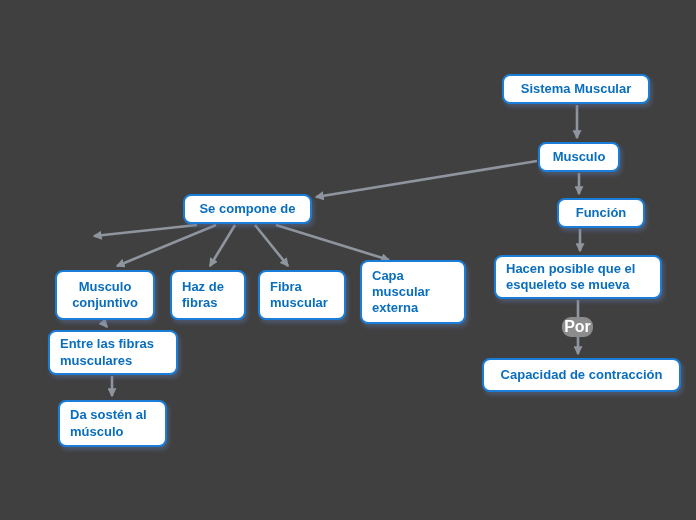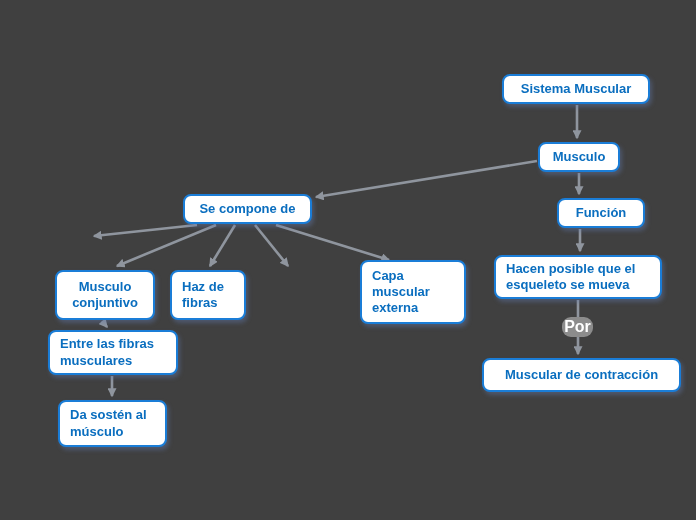--- a/index.html
+++ b/index.html
@@ -98,29 +98,30 @@
   <div class="node center" id="n-sistema">Sistema Muscular</div>
 
   <div class="node center" id="n-musculo">Musculo</div>
 
   <div class="node center" id="n-funcion">Función</div>
 
   <div class="node left" id="n-hacen">Hacen posible que el esqueleto se mueva</div>
 
   <div id="n-por">Por</div>
 
-  <div class="node center" id="n-capacidad">Muscular de contracción</div>
+  <div class="node center" id="n-capacidad">Capacidad de contracción</div>
 
   <div class="node center" id="n-secompone">Se compone de</div>
 
 
   <div class="node center" id="n-tejido">Musculo conjuntivo</div>
 
   <div class="node left" id="n-haz">Haz de fibras</div>
 
+  <div class="node left" id="n-fibra">Fibra muscular</div>
 
   <div class="node left" id="n-capa">Capa muscular externa</div>
 
   <div class="node left" id="n-entre">Entre las fibras musculares</div>
 
   <div class="node left" id="n-dasosten">Da sostén al músculo</div>
 
 </div>
 
 </body></html>

